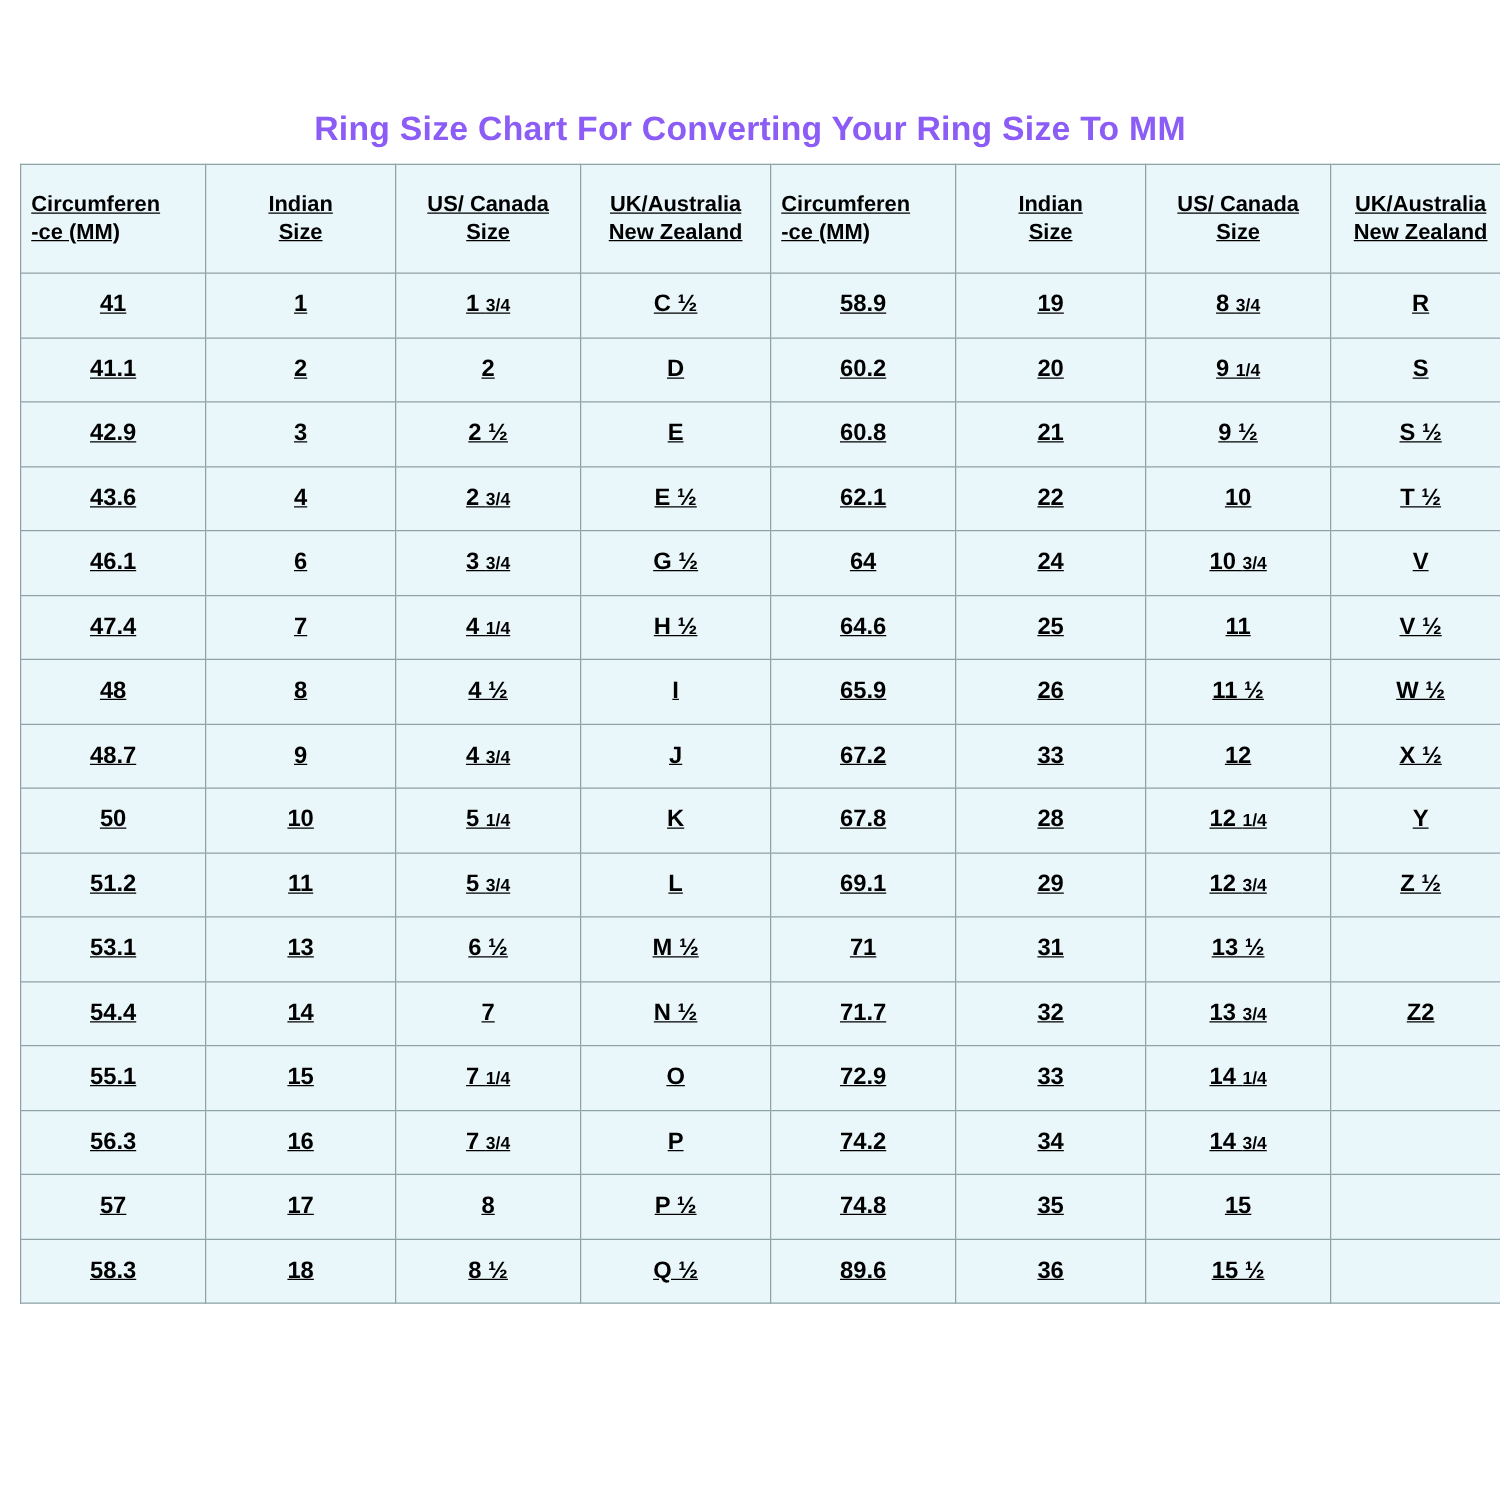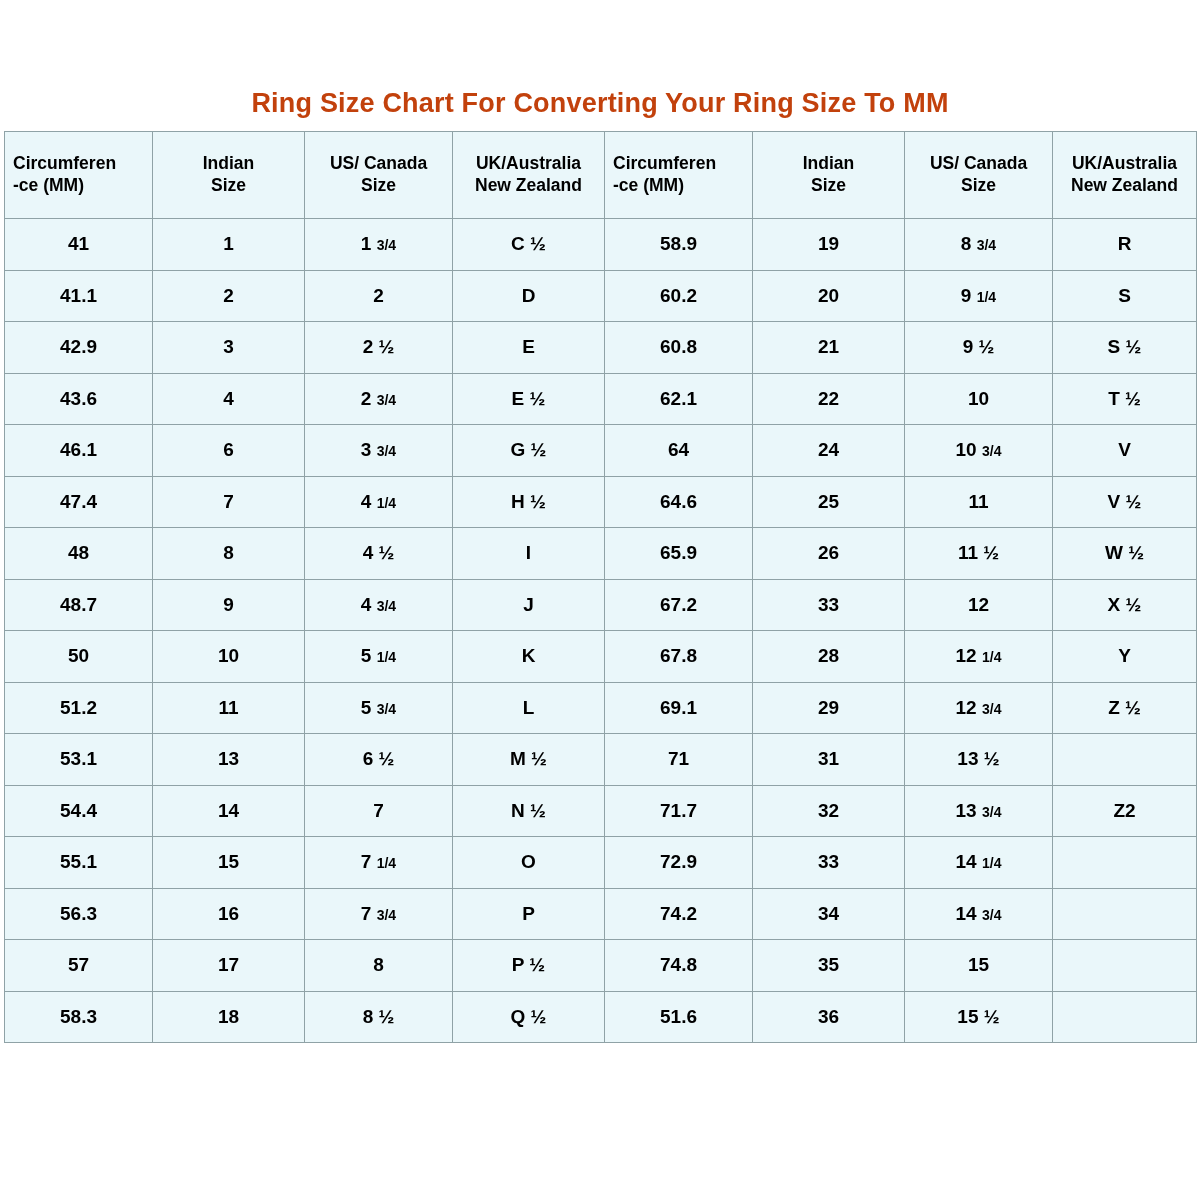--- a/index.html
+++ b/index.html
@@ -21,26 +21,27 @@
     background: #ffffff;
     box-sizing: border-box;
   }
   .title {
     text-align: center;
     font-size: 27px;
     font-weight: bold;
     letter-spacing: 0.2px;
     padding-top: 88px;
     padding-bottom: 12px;
-    color: #c2410c;
+    color: #8b5cf6;
   }
   .table-wrap {
     width: 1152px;
-    padding: 0 4px;
+    padding: 0 16px;
     box-sizing: border-box;
+    text-decoration: underline;
   }
   table.ring {
     border-collapse: collapse;
     width: 1192px;
     table-layout: fixed;
     background: #eaf7fa;
   }
   table.ring td, table.ring th {
     border: 1px solid #8fa2a6;
     text-align: center;
@@ -283,21 +284,21 @@
             <td>74.8</td>
             <td>35</td>
             <td>15</td>
             <td></td>
           </tr>
           <tr>
             <td>58.3</td>
             <td>18</td>
             <td>8 ½</td>
             <td>Q ½</td>
-            <td>51.6</td>
+            <td>89.6</td>
             <td>36</td>
             <td>15 ½</td>
             <td></td>
           </tr>
         </tbody>
     </table>
   </div>
 
 </div>
 

